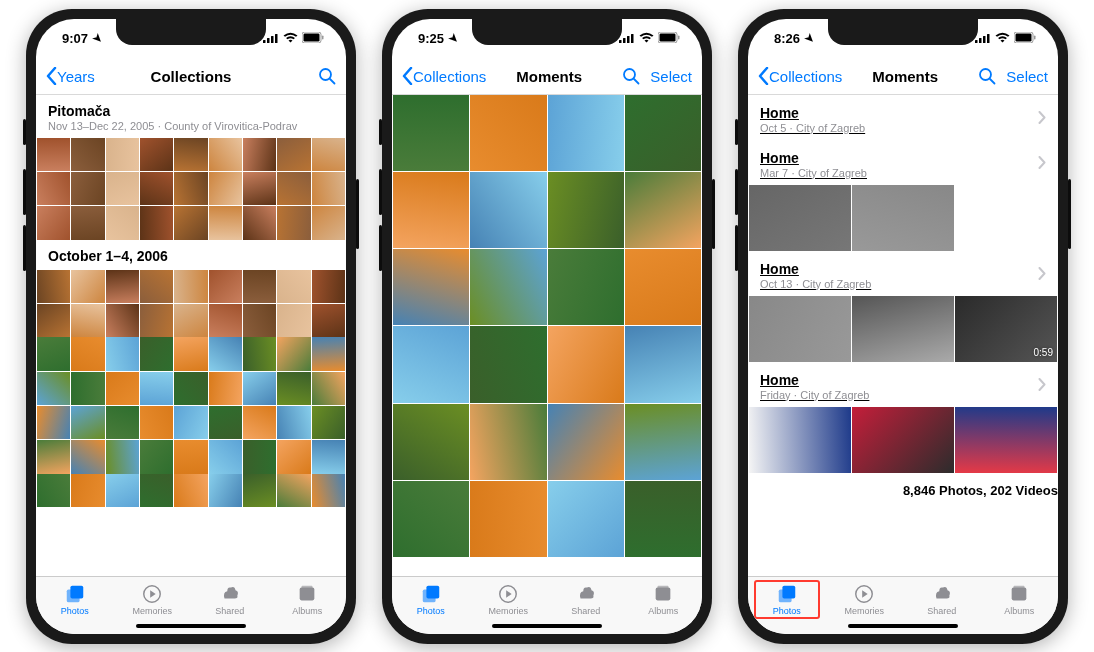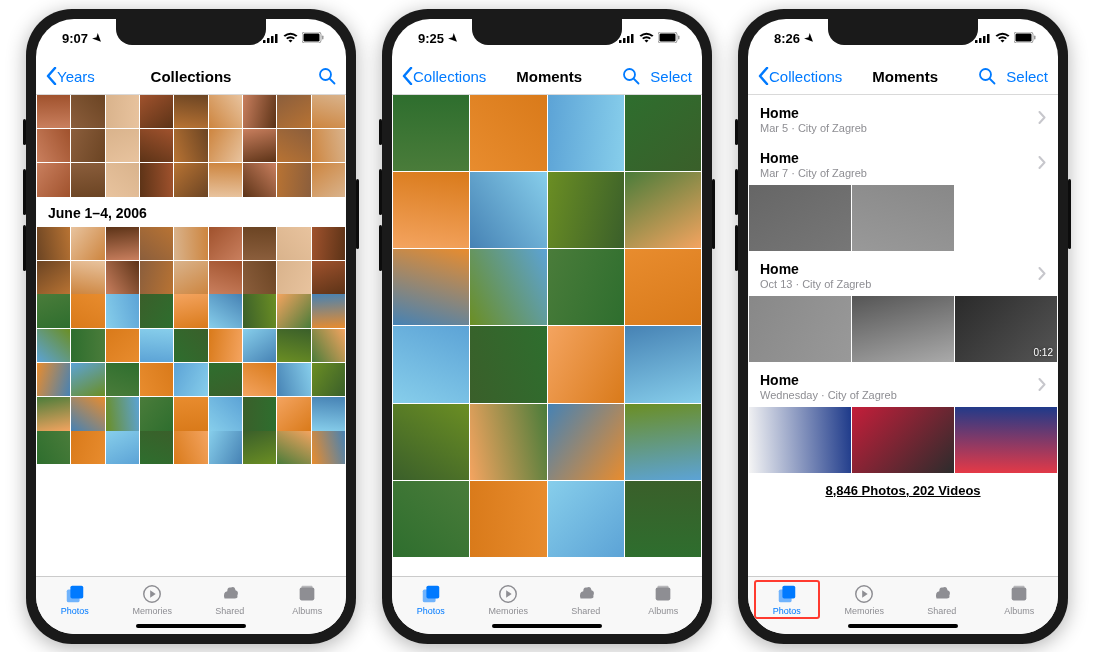--- a/index.html
+++ b/index.html
@@ -24,26 +24,26 @@
   .section-hdr { padding: 8px 12px 6px; }
   .section-title { font-size: 14px; font-weight: 600; color: #000; }
   .section-sub { font-size: 11px; color: #8e8e93; margin-top: 1px; }
   .tiny-grid { display: grid; grid-template-columns: repeat(9,1fr); gap: 1px; padding: 0 1px; }
   .tiny-grid .thumb { aspect-ratio: 1; }
   .mom-grid { display: grid; grid-template-columns: repeat(4,1fr); gap: 1px; padding: 0 1px; }
   .mom-grid .thumb { aspect-ratio: 1; }
   .big-grid { display: grid; grid-template-columns: repeat(3,1fr); gap: 1px; padding: 0 1px; }
   .big-grid .thumb { height: 66px; }
   .thumb { background: #bbb; position: relative; }
-  .moment-row { display: flex; align-items: center; justify-content: space-between; padding: 10px 12px 6px; }
+  .moment-row { display: flex; align-items: center; justify-content: space-between; padding: 10px 12px 6px; text-decoration: underline; }
   .moment-info .t { font-weight: 600; font-size: 14px; }
   .moment-info .s { font-size: 11px; color: #8e8e93; margin-top: 1px; }
   .chevron { color: #c7c7cc; }
   .vid-badge { position: absolute; right: 4px; bottom: 4px; font-size: 10px; color: #fff; font-weight: 500; text-shadow: 0 0 3px rgba(0,0,0,.6); }
-  .summary { text-align: center; padding: 10px 0 4px; text-decoration: underline; }
+  .summary { text-align: right; padding: 10px 0 4px; }
   .summary .cnt { font-weight: 600; font-size: 13px; }
   .summary .upd { font-size: 11px; color: #8e8e93; margin-top: 1px; }
   .tab-bar { height: 58px; border-top: .5px solid rgba(0,0,0,.18); display: flex; justify-content: space-around; align-items: flex-start; padding-top: 6px; background: #f8f8f8; }
   .tab { display: flex; flex-direction: column; align-items: center; gap: 1px; color: #8e8e93; font-size: 9px; width: 60px; position: relative; }
   .tab.active { color: #007aff; }
   .tab svg { width: 22px; height: 22px; }
   .highlight-box { position: absolute; inset: -3px; border: 2px solid #ff3b30; border-radius: 3px; }
   .home-ind { position: absolute; bottom: 6px; left: 50%; transform: translateX(-50%); width: 110px; height: 4px; background: #000; border-radius: 3px; z-index: 5; }
   .loc-arrow { display: inline-block; transform: rotate(45deg); margin-left: 2px; font-size: 11px; }
 </style>
@@ -92,20 +92,24 @@
       <div class="nav-right">
         <span class="nav-link">
             <svg width="18" height="18" viewBox="0 0 18 18">
               <circle cx="7.5" cy="7.5" r="5.5" stroke="#007aff" stroke-width="1.8" fill="none"></circle>
               <line x1="12" y1="12" x2="16.5" y2="16.5" stroke="#007aff" stroke-width="1.8" stroke-linecap="round"></line>
             </svg>
           </span>
       </div>
     </div>
     <div class="content" id="p1-content">
+        <div class="section-hdr">
+          <div class="section-title">Pitomača</div>
+          <div class="section-sub">Nov 13–Dec 22, 2005  ·  County of Virovitica-Podrav</div>
+        </div>
         <div class="tiny-grid">
           <div class="thumb" style="background: linear-gradient(0deg, rgb(201, 127, 94), rgb(160, 82, 45));"></div>
           <div class="thumb" style="background: linear-gradient(47deg, rgb(139, 94, 60), rgb(107, 68, 35));"></div>
           <div class="thumb" style="background: linear-gradient(94deg, rgb(217, 179, 140), rgb(232, 195, 158));"></div>
           <div class="thumb" style="background: linear-gradient(141deg, rgb(160, 82, 45), rgb(92, 51, 23));"></div>
           <div class="thumb" style="background: linear-gradient(188deg, rgb(107, 68, 35), rgb(184, 115, 51));"></div>
           <div class="thumb" style="background: linear-gradient(235deg, rgb(232, 195, 158), rgb(205, 133, 63));"></div>
           <div class="thumb" style="background: linear-gradient(282deg, rgb(92, 51, 23), rgb(201, 127, 94));"></div>
           <div class="thumb" style="background: linear-gradient(329deg, rgb(184, 115, 51), rgb(139, 94, 60));"></div>
           <div class="thumb" style="background: linear-gradient(16deg, rgb(205, 133, 63), rgb(217, 179, 140));"></div>
@@ -122,21 +126,21 @@
           <div class="thumb" style="background: linear-gradient(173deg, rgb(139, 94, 60), rgb(107, 68, 35));"></div>
           <div class="thumb" style="background: linear-gradient(220deg, rgb(217, 179, 140), rgb(232, 195, 158));"></div>
           <div class="thumb" style="background: linear-gradient(267deg, rgb(160, 82, 45), rgb(92, 51, 23));"></div>
           <div class="thumb" style="background: linear-gradient(314deg, rgb(107, 68, 35), rgb(184, 115, 51));"></div>
           <div class="thumb" style="background: linear-gradient(1deg, rgb(232, 195, 158), rgb(205, 133, 63));"></div>
           <div class="thumb" style="background: linear-gradient(48deg, rgb(92, 51, 23), rgb(201, 127, 94));"></div>
           <div class="thumb" style="background: linear-gradient(95deg, rgb(184, 115, 51), rgb(139, 94, 60));"></div>
           <div class="thumb" style="background: linear-gradient(142deg, rgb(205, 133, 63), rgb(217, 179, 140));"></div>
         </div>
         <div class="section-hdr">
-          <div class="section-title">June 1–4, 2006</div>
+          <div class="section-title">October 1–4, 2006</div>
         </div>
         <div class="tiny-grid">
           <div class="thumb" style="background: linear-gradient(80deg, rgb(107, 68, 35), rgb(184, 115, 51));"></div>
           <div class="thumb" style="background: linear-gradient(127deg, rgb(232, 195, 158), rgb(205, 133, 63));"></div>
           <div class="thumb" style="background: linear-gradient(174deg, rgb(92, 51, 23), rgb(201, 127, 94));"></div>
           <div class="thumb" style="background: linear-gradient(221deg, rgb(184, 115, 51), rgb(139, 94, 60));"></div>
           <div class="thumb" style="background: linear-gradient(268deg, rgb(205, 133, 63), rgb(217, 179, 140));"></div>
           <div class="thumb" style="background: linear-gradient(315deg, rgb(201, 127, 94), rgb(160, 82, 45));"></div>
           <div class="thumb" style="background: linear-gradient(2deg, rgb(139, 94, 60), rgb(107, 68, 35));"></div>
           <div class="thumb" style="background: linear-gradient(49deg, rgb(217, 179, 140), rgb(232, 195, 158));"></div>
@@ -390,21 +394,21 @@
               <line x1="12" y1="12" x2="16.5" y2="16.5" stroke="#007aff" stroke-width="1.8" stroke-linecap="round"></line>
             </svg>
           </span>
         <span class="nav-link">Select</span>
       </div>
     </div>
     <div class="content" id="p3-content">
         <div class="moment-row">
           <div class="moment-info">
             <div class="t">Home</div>
-            <div class="s">Mar 5  ·  City of Zagreb</div>
+            <div class="s">Oct 5  ·  City of Zagreb</div>
           </div>
           <span class="chevron"><svg width="8" height="13" viewBox="0 0 8 13">
               <path d="M1.5 1 L6.5 6.5 L1.5 12" stroke="#c7c7cc" stroke-width="2" fill="none" stroke-linecap="round" stroke-linejoin="round"></path>
             </svg></span>
         </div>
         <div class="moment-row">
           <div class="moment-info">
             <div class="t">Home</div>
             <div class="s">Mar 7  ·  City of Zagreb</div>
           </div>
@@ -422,27 +426,27 @@
             <div class="s">Oct 13  ·  City of Zagreb</div>
           </div>
           <span class="chevron"><svg width="8" height="13" viewBox="0 0 8 13">
               <path d="M1.5 1 L6.5 6.5 L1.5 12" stroke="#c7c7cc" stroke-width="2" fill="none" stroke-linecap="round" stroke-linejoin="round"></path>
             </svg></span>
         </div>
         <div class="big-grid">
           <div class="thumb" style="background: linear-gradient(298deg, rgb(153, 153, 153), rgb(136, 136, 136));"></div>
           <div class="thumb" style="background: linear-gradient(345deg, rgb(170, 170, 170), rgb(85, 85, 85));"></div>
           <div class="thumb" style="background: linear-gradient(135deg, rgb(42, 42, 42), rgb(85, 85, 85));">
-            <span class="vid-badge">0:12</span>
+            <span class="vid-badge">0:59</span>
           </div>
         </div>
         <div class="moment-row">
           <div class="moment-info">
             <div class="t">Home</div>
-            <div class="s">Wednesday  ·  City of Zagreb</div>
+            <div class="s">Friday  ·  City of Zagreb</div>
           </div>
           <span class="chevron"><svg width="8" height="13" viewBox="0 0 8 13">
               <path d="M1.5 1 L6.5 6.5 L1.5 12" stroke="#c7c7cc" stroke-width="2" fill="none" stroke-linecap="round" stroke-linejoin="round"></path>
             </svg></span>
         </div>
         <div class="big-grid">
           <div class="thumb" style="background: linear-gradient(267deg, rgb(30, 58, 138), rgb(245, 245, 245));"></div>
           <div class="thumb" style="background: linear-gradient(314deg, rgb(44, 44, 44), rgb(196, 30, 58));"></div>
           <div class="thumb" style="background: linear-gradient(1deg, rgb(230, 57, 70), rgb(30, 58, 138));"></div>
         </div>

